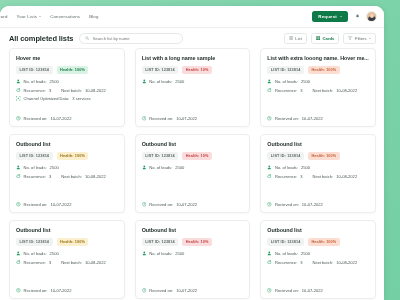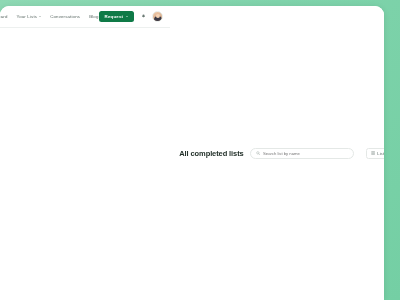--- a/index.html
+++ b/index.html
@@ -14,21 +14,21 @@
   }
   .app-panel {
     position: absolute;
     left: 0; top: 6px;
     width: 384px; height: 294px;
     background: #ffffff;
     border-radius: 9px 9px 0 0;
     box-shadow: 0 1px 6px rgba(0,0,0,0.10);
     overflow: hidden;
     display: flex;
-    flex-direction: row;
+    flex-direction: column;
   }
 
   
   .navbar {
     height: 22px;
     flex: 0 0 22px;
     display: flex;
     align-items: center;
     padding: 0 7px 0 0;
     border-bottom: 1px solid #edf0ef;

